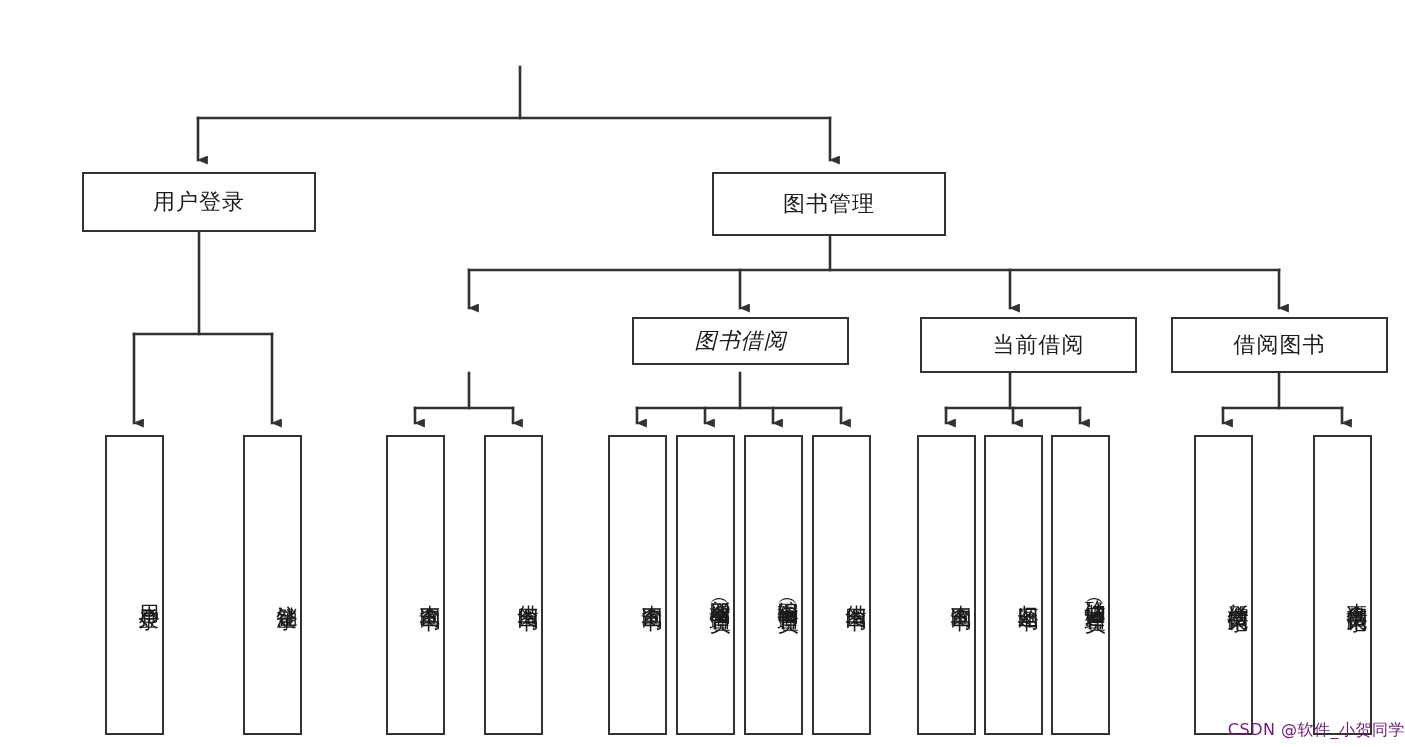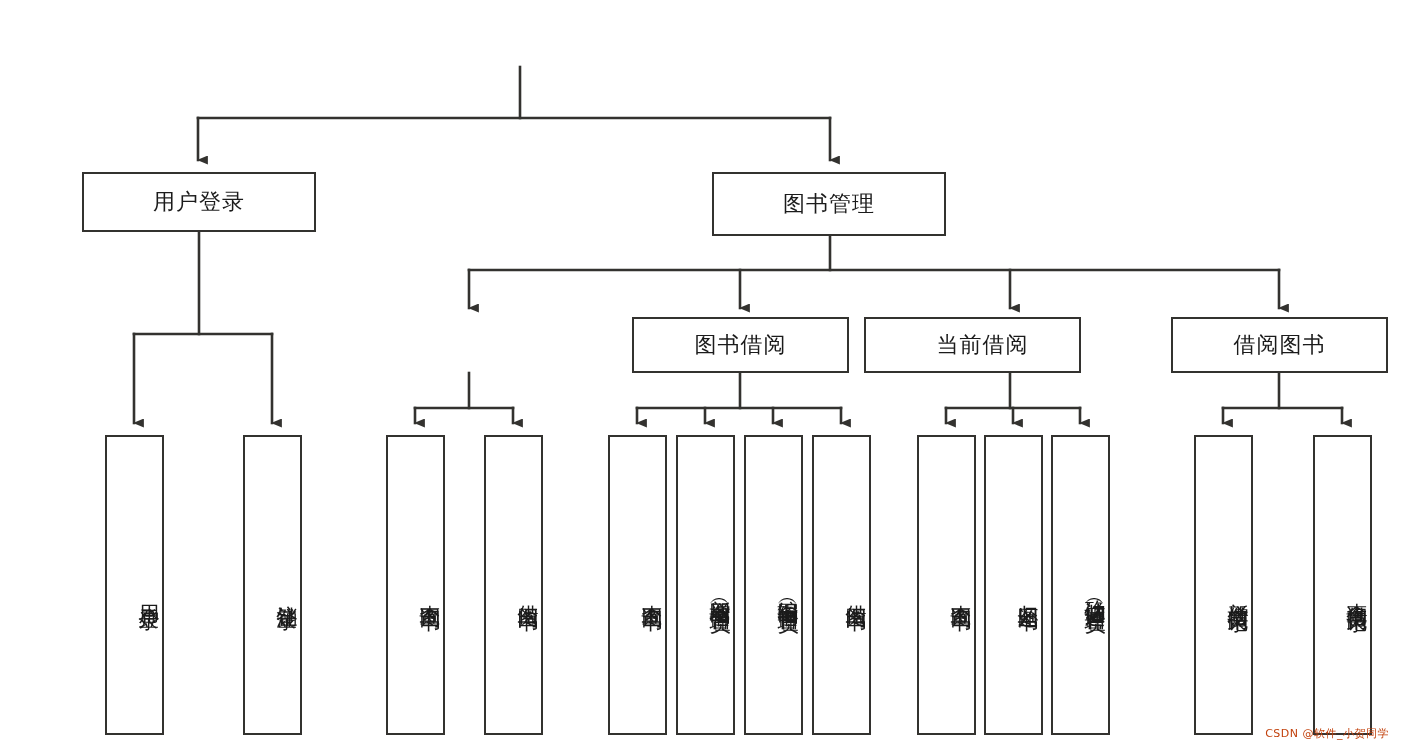--- a/index.html
+++ b/index.html
@@ -48,24 +48,24 @@
     align-items: flex-start;
     justify-content: center;
   }
   .node.vert .vtext {
     writing-mode: vertical-rl;
     text-orientation: upright;
     white-space: nowrap;
   }
   #watermark {
     position: absolute;
-    right: 16px;
+    right: 0;
     bottom: 6px;
-    font-size: 11px;
-    color: #c2410c;
+    font-size: 16px;
+    color: #701a75;
     letter-spacing: 0.5px;
     white-space: nowrap;
     font-family: "DejaVu Sans", "Liberation Sans", sans-serif;
   }
 </style>
 </head>
 <body>
 
 <div id="canvas">
 
@@ -120,24 +120,24 @@
   </svg>
 
 
   <div class="node horiz" style="left:82px; top:172px; width:234px; height:60px;">
     <span>用户登录</span>
   </div>
   <div class="node horiz" style="left:712px; top:172px; width:234px; height:64px;">
     <span>图书管理</span>
   </div>
 
-  <div class="node horiz" style="left:632px; top:317px; width:217px; height:56px;">
+  <div class="node horiz" style="left:632px; top:317px; width:217px; height:48px;font-style:italic;">
     <span>图书借阅</span>
   </div>
-  <div class="node horiz" style="left:864px; top:317px; width:217px; height:56px;padding-left:20px;">
+  <div class="node horiz" style="left:920px; top:317px; width:217px; height:56px;padding-left:20px;">
     <span>当前借阅</span>
   </div>
   <div class="node horiz" style="left:1171px; top:317px; width:217px; height:56px;">
     <span>借阅图书</span>
   </div>
 
   <div class="node vert" style="left:105px; top:435px; width:59px; height:300px;">
     <span class="vtext">用户登录</span>
   </div>
   <div class="node vert" style="left:243px; top:435px; width:59px; height:300px;">

